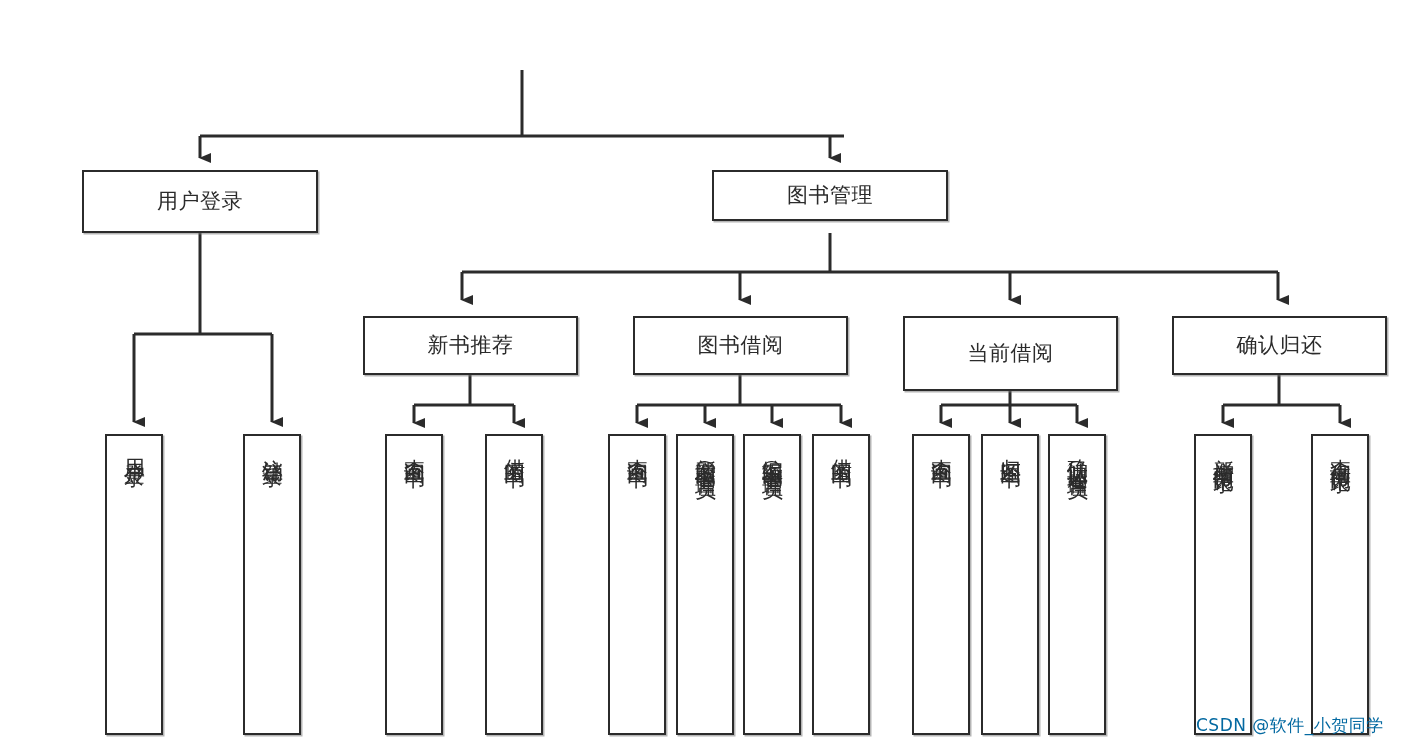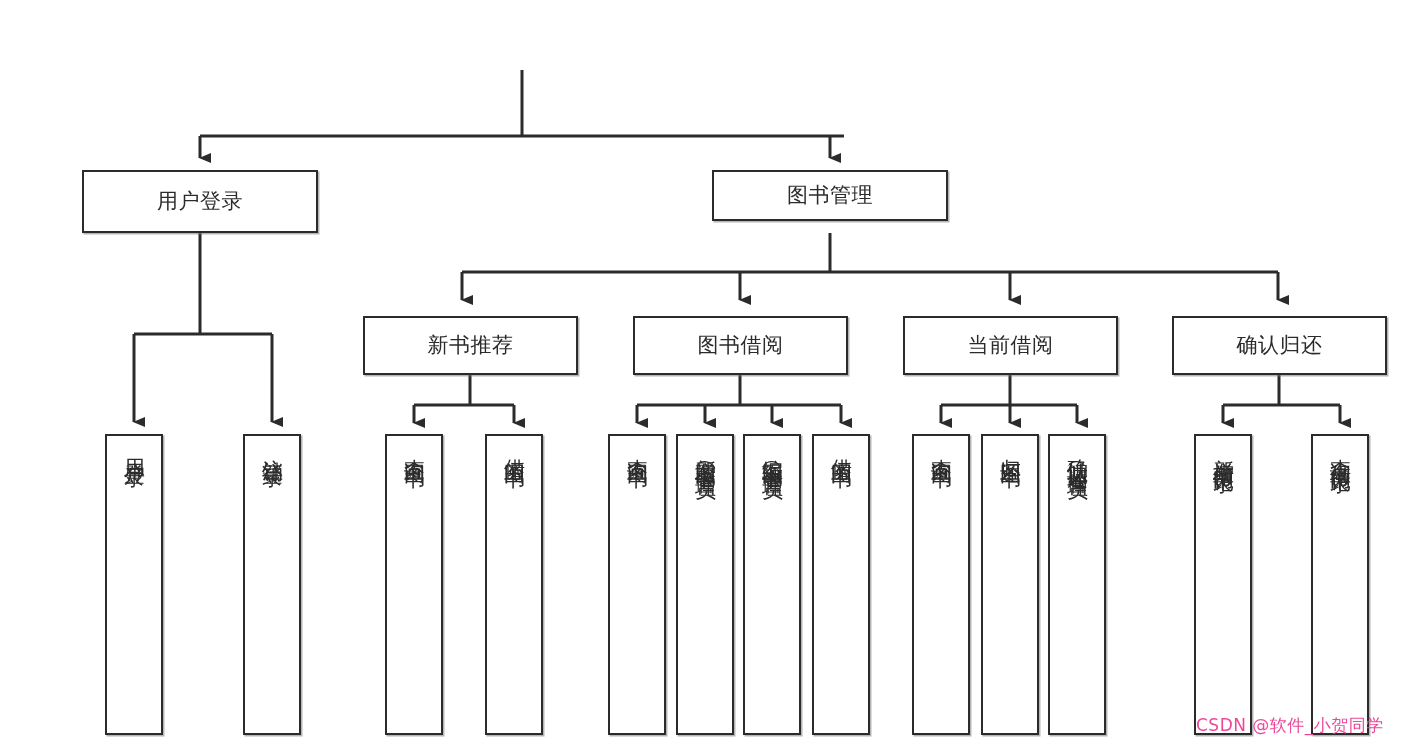--- a/index.html
+++ b/index.html
@@ -62,21 +62,21 @@
     writing-mode: vertical-rl;
     text-orientation: upright;
     -webkit-writing-mode: vertical-rl;
     font-size: 21px;
     line-height: 1.0;
     letter-spacing: 3px;
     white-space: nowrap;
   }
   .watermark {
     position: absolute;
-    color: #ec4899;
+    color: #0369a1;
     font-size: 17px;
     white-space: nowrap;
     z-index: 5;
     letter-spacing: 0.5px;
   }
 </style>
 </head>
 <body>
 
 <div id="canvas">
@@ -139,21 +139,21 @@
   <div class="node horiz" style="left:712px; top:170px; width:236px; height:51px;">
     <span class="node-label">图书管理</span>
   </div>
 
   <div class="node horiz" style="left:363px; top:316px; width:215px; height:59px;">
     <span class="node-label">新书推荐</span>
   </div>
   <div class="node horiz" style="left:633px; top:316px; width:215px; height:59px;">
     <span class="node-label">图书借阅</span>
   </div>
-  <div class="node horiz" style="left:903px; top:316px; width:215px; height:59px;">
+  <div class="node horiz" style="left:903px; top:316px; width:215px; height:75px;">
     <span class="node-label">当前借阅</span>
   </div>
   <div class="node horiz" style="left:1172px; top:316px; width:215px; height:59px;">
     <span class="node-label">确认归还</span>
   </div>
 
   <div class="node vert" style="left:105px; top:434px; width:58px; height:301px;">
     <span class="node-label">用户登录</span>
   </div>
   <div class="node vert" style="left:243px; top:434px; width:58px; height:301px;">

